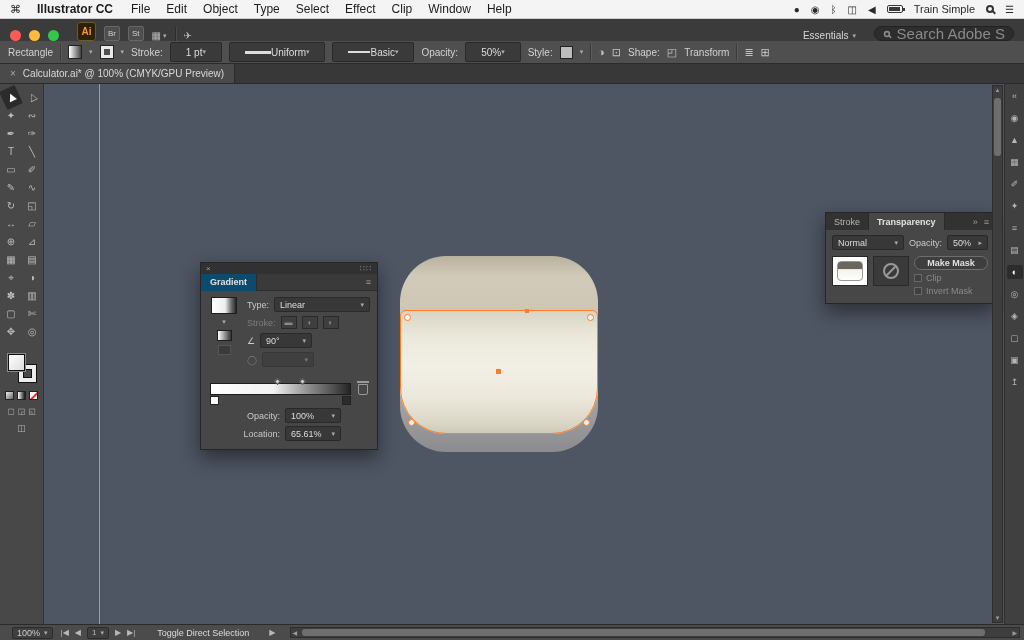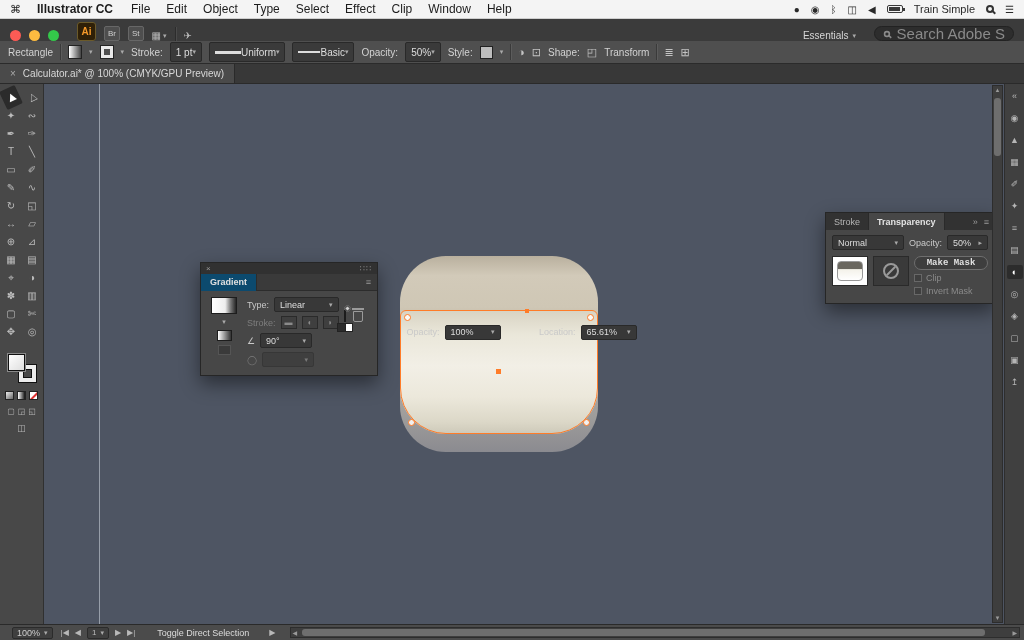--- a/index.html
+++ b/index.html
@@ -33,21 +33,21 @@
   .search-box .mag::after{background:#8a8a8a}
   .search-box input{background:transparent;border:none;outline:none;color:#bbb;font-size:15px;width:100%;font-family:inherit}
   input::placeholder{color:#8a8a8a}
   .caret{font-size:7px;color:#aaa}
 
   
   .controlbar{height:23px;background:#4f4f4f;border-bottom:1px solid #2b2b2b;display:flex;align-items:center;padding:0 8px;gap:7px;font-size:10px;color:#d2d2d2;flex:0 0 auto;white-space:nowrap}
   .cb-sep{width:1px;height:16px;background:#3a3a3a;box-shadow:1px 0 0 #5c5c5c}
   .swatch-fill{width:14px;height:14px;border:1px solid #222;background:linear-gradient(90deg,#fff,#444)}
   .swatch-stroke{width:14px;height:14px;border:1px solid #222;background:#4f4f4f;box-shadow:inset 0 0 0 3px #e9e9e9}
-  .vbox{display:flex;align-items:center;gap:0;background:#3a3a3a;border:1px solid #292929;border-radius:2px;height:20px;padding:0 5px;color:#ddd}
+  .vbox{display:flex;align-items:center;gap:0;background:#3a3a3a;border:1px solid #292929;border-radius:2px;height:20px;padding:0 15px;color:#ddd}
   .line-thick{width:26px;height:3px;background:#ddd}
   .line-thin{width:22px;height:2px;background:#ddd}
   .swatch-style{width:13px;height:13px;background:#bdbdbd;border:1px solid #222}
   .cb-icon{font-size:11px;color:#c3c3c3}
 
   
   .tabstrip{height:20px;background:#383838;border-bottom:1px solid #2a2a2a;display:flex;flex:0 0 auto}
   .doc-tab{display:flex;align-items:center;gap:7px;background:#4a4a4a;padding:0 10px;border-right:1px solid #2a2a2a;font-size:10px;color:#d8d8d8}
   .doc-tab .close{color:#aaa;font-size:10px}
 
@@ -88,21 +88,21 @@
   .select{display:flex;align-items:center;background:#383838;border:1px solid #292929;border-radius:2px;height:15px;padding:0 5px;gap:5px;color:#ddd;white-space:nowrap}
   .plabel{color:#c9c9c9;white-space:nowrap}
   .plabel.dis{color:#7d7d7d}
 
   .gradient-panel{left:156px;top:178px;width:178px}
   .gp-top{height:11px;background:#313131;display:flex;align-items:center;padding:0 5px;color:#9a9a9a;font-size:8px}
   .gp-top .grip{margin-left:auto;letter-spacing:1px}
   .gp-tabs{height:17px;background:#3a3a3a;display:flex;align-items:center;border-bottom:1px solid #2c2c2c}
   .gp-tab{height:17px;display:flex;align-items:center;padding:0 9px;background:#0c4a6e;color:#e0e0e0;border-right:1px solid #2c2c2c;gap:4px;font-weight:bold}
   .gp-menu{margin-left:auto;padding-right:6px;color:#9a9a9a}
-  .gp-body{padding:6px 7px 8px;display:flex;flex-direction:row;gap:3px}
+  .gp-body{padding:6px 7px 8px;display:flex;flex-direction:column;gap:3px}
   .gp-main{display:flex;gap:7px}
   .gp-leftcol{display:flex;flex-direction:column;gap:4px;align-items:center;width:32px}
   .g-thumb{width:26px;height:17px;border:1px solid #1d1d1d;background:linear-gradient(90deg,#fff 0%,#eee 55%,#777 78%,#262626 100%)}
   .g-mini{width:15px;height:11px;border:1px solid #1d1d1d;background:linear-gradient(90deg,#fff,#333)}
   .g-mini2{width:13px;height:10px;border:1px solid #555;background:#3a3a3a}
   .gp-rows{flex:1;display:flex;flex-direction:column;gap:4px}
   .gp-row{display:flex;align-items:center;gap:5px}
   .mini-icon-btn{width:16px;height:13px;background:#3f3f3f;border:1px solid #2a2a2a;color:#8a8a8a;display:flex;align-items:center;justify-content:center;font-size:8px}
   .gslider{position:relative;margin:7px 2px 10px;display:flex;align-items:flex-start;gap:7px}
   .gtrack{position:relative;flex:1;height:12px;border:1px solid #1c1c1c;background:linear-gradient(90deg,#fff 0%,#f2f2f2 45%,#8f8f8f 70%,#262626 100%);margin-top:6px}
@@ -122,21 +122,21 @@
   .tp-icons{margin-left:auto;display:flex;gap:6px;padding-right:5px;color:#9a9a9a}
   .tp-body{padding:5px 6px 7px}
   .tp-row1{display:flex;align-items:center;gap:5px}
   .tp-row2{display:flex;gap:5px;margin-top:6px}
   .tp-thumb{width:36px;height:30px;border:1px solid #2a2a2a;background:#fff;display:flex;align-items:center;justify-content:center}
   .tp-thumb-art-inner{width:26px;height:20px;border-radius:4px;border:1px solid #999;background:linear-gradient(180deg,#6a675f 0%,#6a675f 38%,#f4f2ea 42%,#fff 100%)}
   .tp-thumb.mask{background:#3a3a3a}
   .no-sign{width:16px;height:16px;border:2px solid #9a9a9a;border-radius:50%;position:relative}
   .no-sign::after{content:"";position:absolute;left:0;top:5px;width:12px;height:2px;background:#9a9a9a;transform:rotate(-45deg)}
   .tp-right{flex:1;display:flex;flex-direction:column;gap:3px}
-  .make-mask{height:14px;background:#3e3e3e;border:1px solid #6e6e6e;border-radius:7px;color:#e0e0e0;font-size:9px;font-weight:bold;display:flex;align-items:center;justify-content:center;font-family:Liberation Mono, monospace;cursor:default}
+  .make-mask{height:14px;background:#3e3e3e;border:1px solid #6e6e6e;border-radius:7px;color:#e0e0e0;font-size:9px;font-weight:bold;display:flex;align-items:center;justify-content:center;font-family:Liberation Sans, sans-serif;cursor:default}
   .chk{display:flex;align-items:center;gap:4px;color:#8a8a8a}
   .chk-box{width:8px;height:8px;border:1px solid #686868;background:#3f3f3f}
 
   
   .dock{width:20px;background:#404040;border-left:1px solid #2e2e2e;display:flex;flex-direction:column;align-items:center;padding-top:5px;gap:8px;flex:0 0 auto;font-size:9px;color:#b5b5b5}
   .dock-icon{width:16px;height:14px;display:flex;align-items:center;justify-content:center}
   .dock-icon.active{background:#2c2c2c;color:#fff;border-radius:2px}
 
   
   .vscroll{position:absolute;right:1px;top:1px;bottom:1px;width:11px;background:#3e3e3e;border:1px solid #2d2d2d}

